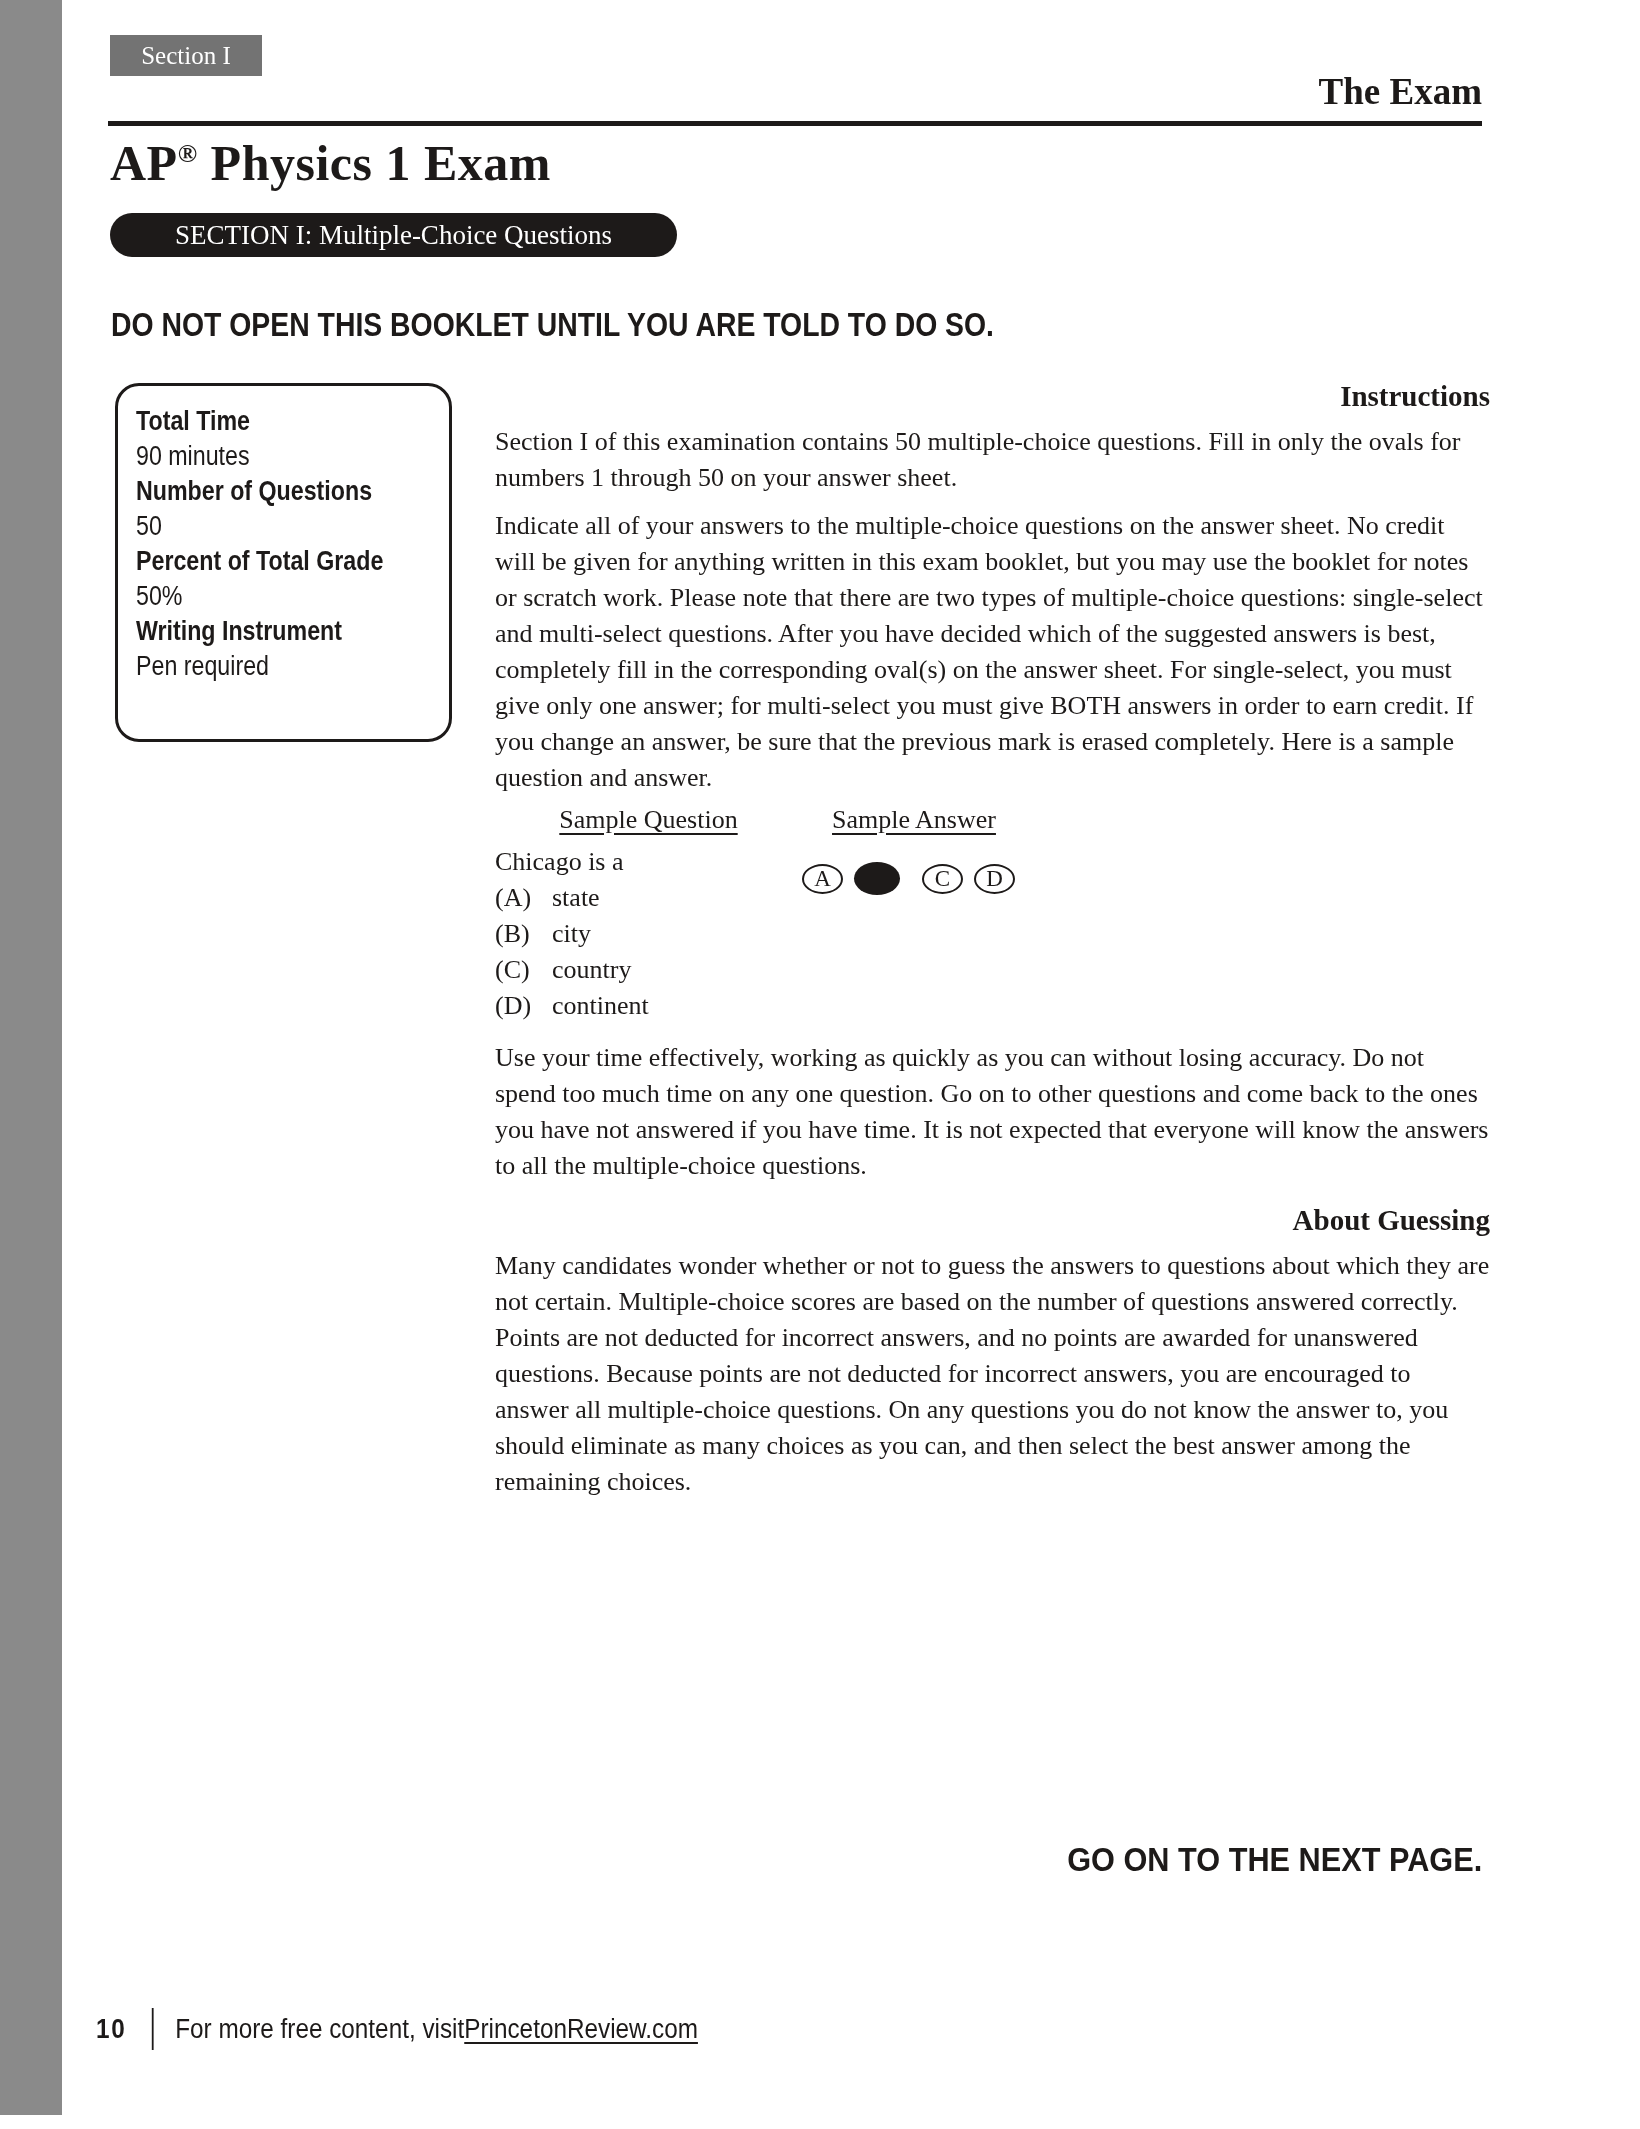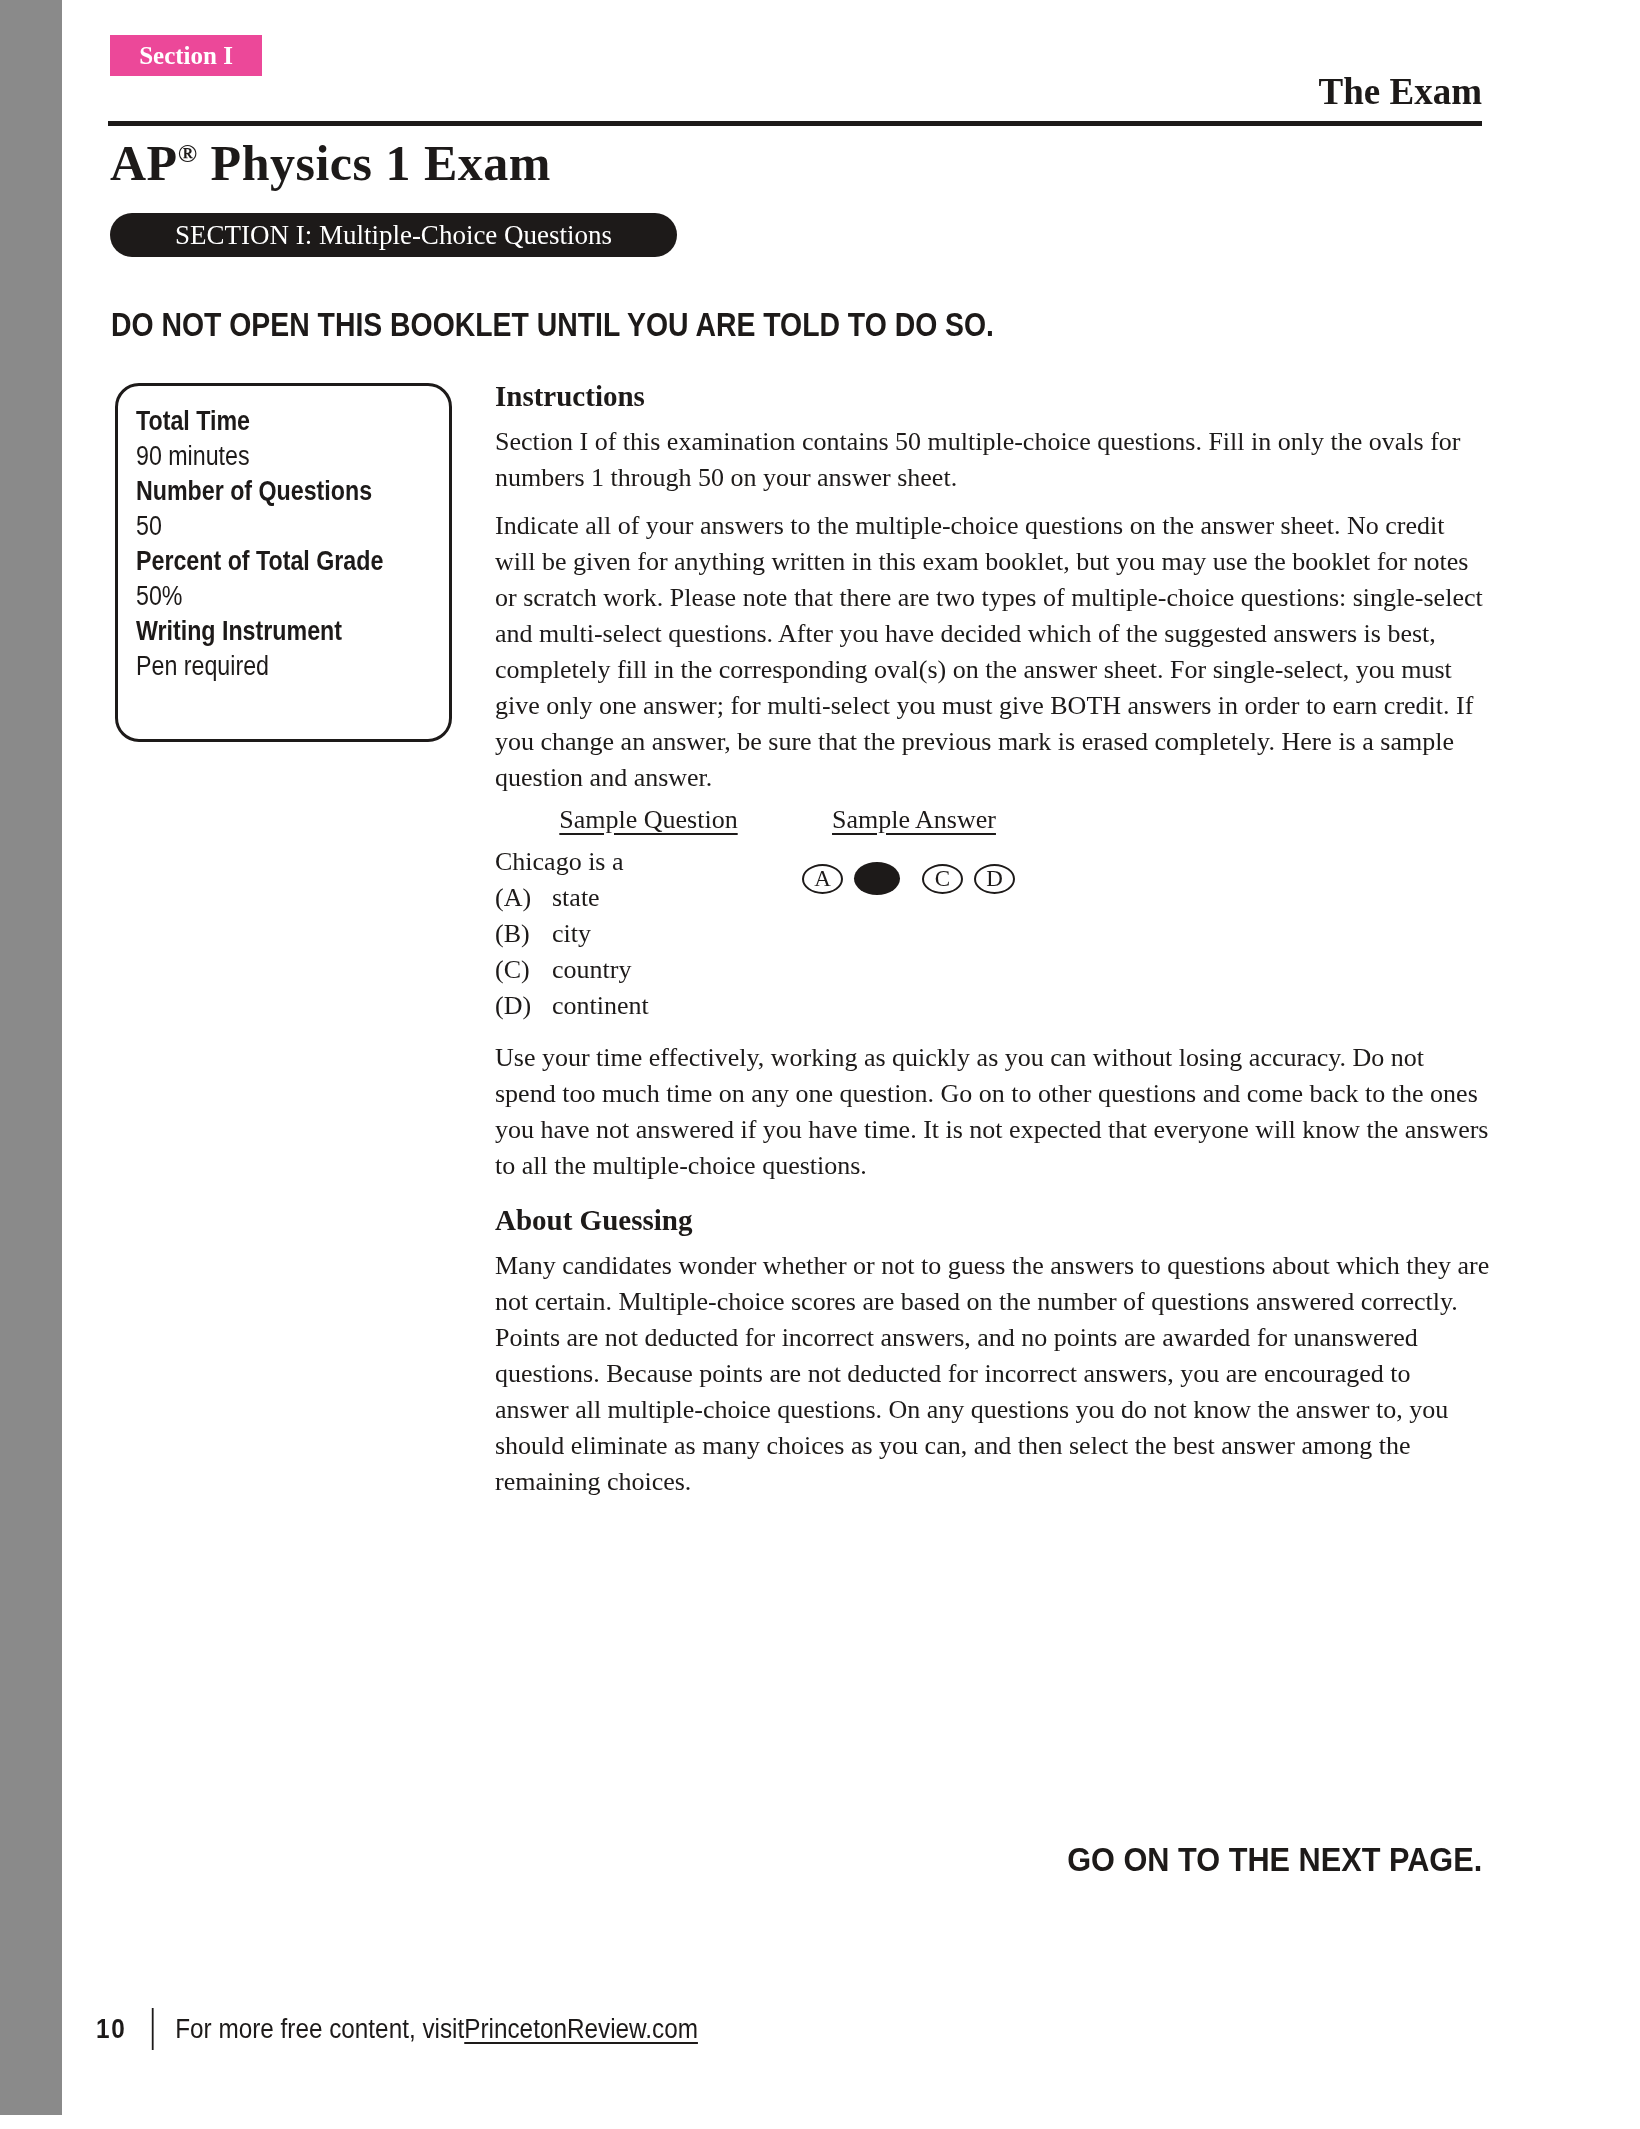--- a/index.html
+++ b/index.html
@@ -2,22 +2,22 @@
 <html><head>
 <meta charset="utf-8">
 <style>
   html,body { margin:0; padding:0; background:#fff; }
   .page { position:relative; width:1640px; height:2129px; background:#ffffff;
           font-family:"Liberation Serif", serif; color:#1d1a19; overflow:hidden; }
 
   .sidebar { position:absolute; left:0; top:0; width:62px; height:2115px; background:#8a8a8a; }
 
   .section-tab { position:absolute; left:110px; top:35px; width:152px; height:41px;
-                 background:#ec4899; color:#fff; display:flex; align-items:center; justify-content:center;
-                 font-weight:bold; font-size:25px; }
+                 background:#737373; color:#fff; display:flex; align-items:center; justify-content:center;
+                 font-weight:normal; font-size:25px; }
 
   .chapter-header { position:absolute; top:70px; right:158px; font-size:37px; font-weight:bold; }
 
   .rule { position:absolute; left:108px; top:121px; width:1374px; height:5px; background:#1d1a19; }
 
   .exam-title { position:absolute; left:110px; top:134px; font-size:50px; font-weight:bold; letter-spacing:0.5px; }
   .exam-title sup { font-size:26px; vertical-align:super; line-height:0; }
 
   .section-pill { position:absolute; left:110px; top:213px; width:567px; height:44px;
                   background:#1d1a19; border-radius:28px; color:#fff;
@@ -32,21 +32,21 @@
 
   .glance { position:absolute; left:115px; top:383px; width:337px; height:359px;
             border:3px solid #1d1a19; border-radius:24px; overflow:hidden; background:#fff;
             font-family:"Liberation Sans", sans-serif; box-sizing:border-box; }
   .glance-head { height:60px; background:#cbcbcb; display:flex; align-items:center; justify-content:center;
                  font-size:34px; font-weight:bold; }
   .glance-body { padding:18px 0 0 18px; font-size:27px; line-height:35px; }
   .g-label { font-weight:bold; }
 
   .col { position:absolute; left:495px; top:378px; width:995px; font-size:26px; line-height:36px; }
-  .h-serif { font-size:29px; font-weight:bold; line-height:36px; }
+  .h-serif { font-size:29px; font-weight:bold; line-height:36px;text-align:right; }
   .p1 { margin-top:10px; }
   .calc { margin-top:12px; padding-left:6px; }
   .calc .fit { display:inline-block; transform:scaleX(0.83); transform-origin:0 50%; white-space:nowrap; }
   .p2 { margin-top:12px; }
 
   .sample { display:flex; margin-top:6px; }
   .sample-q { width:307px; flex:none; }
   .sample-a { flex:none; }
   .s-head { text-decoration:underline; text-underline-offset:5px; text-decoration-thickness:2px;text-align:center; }
   .stem { margin-top:6px; }

